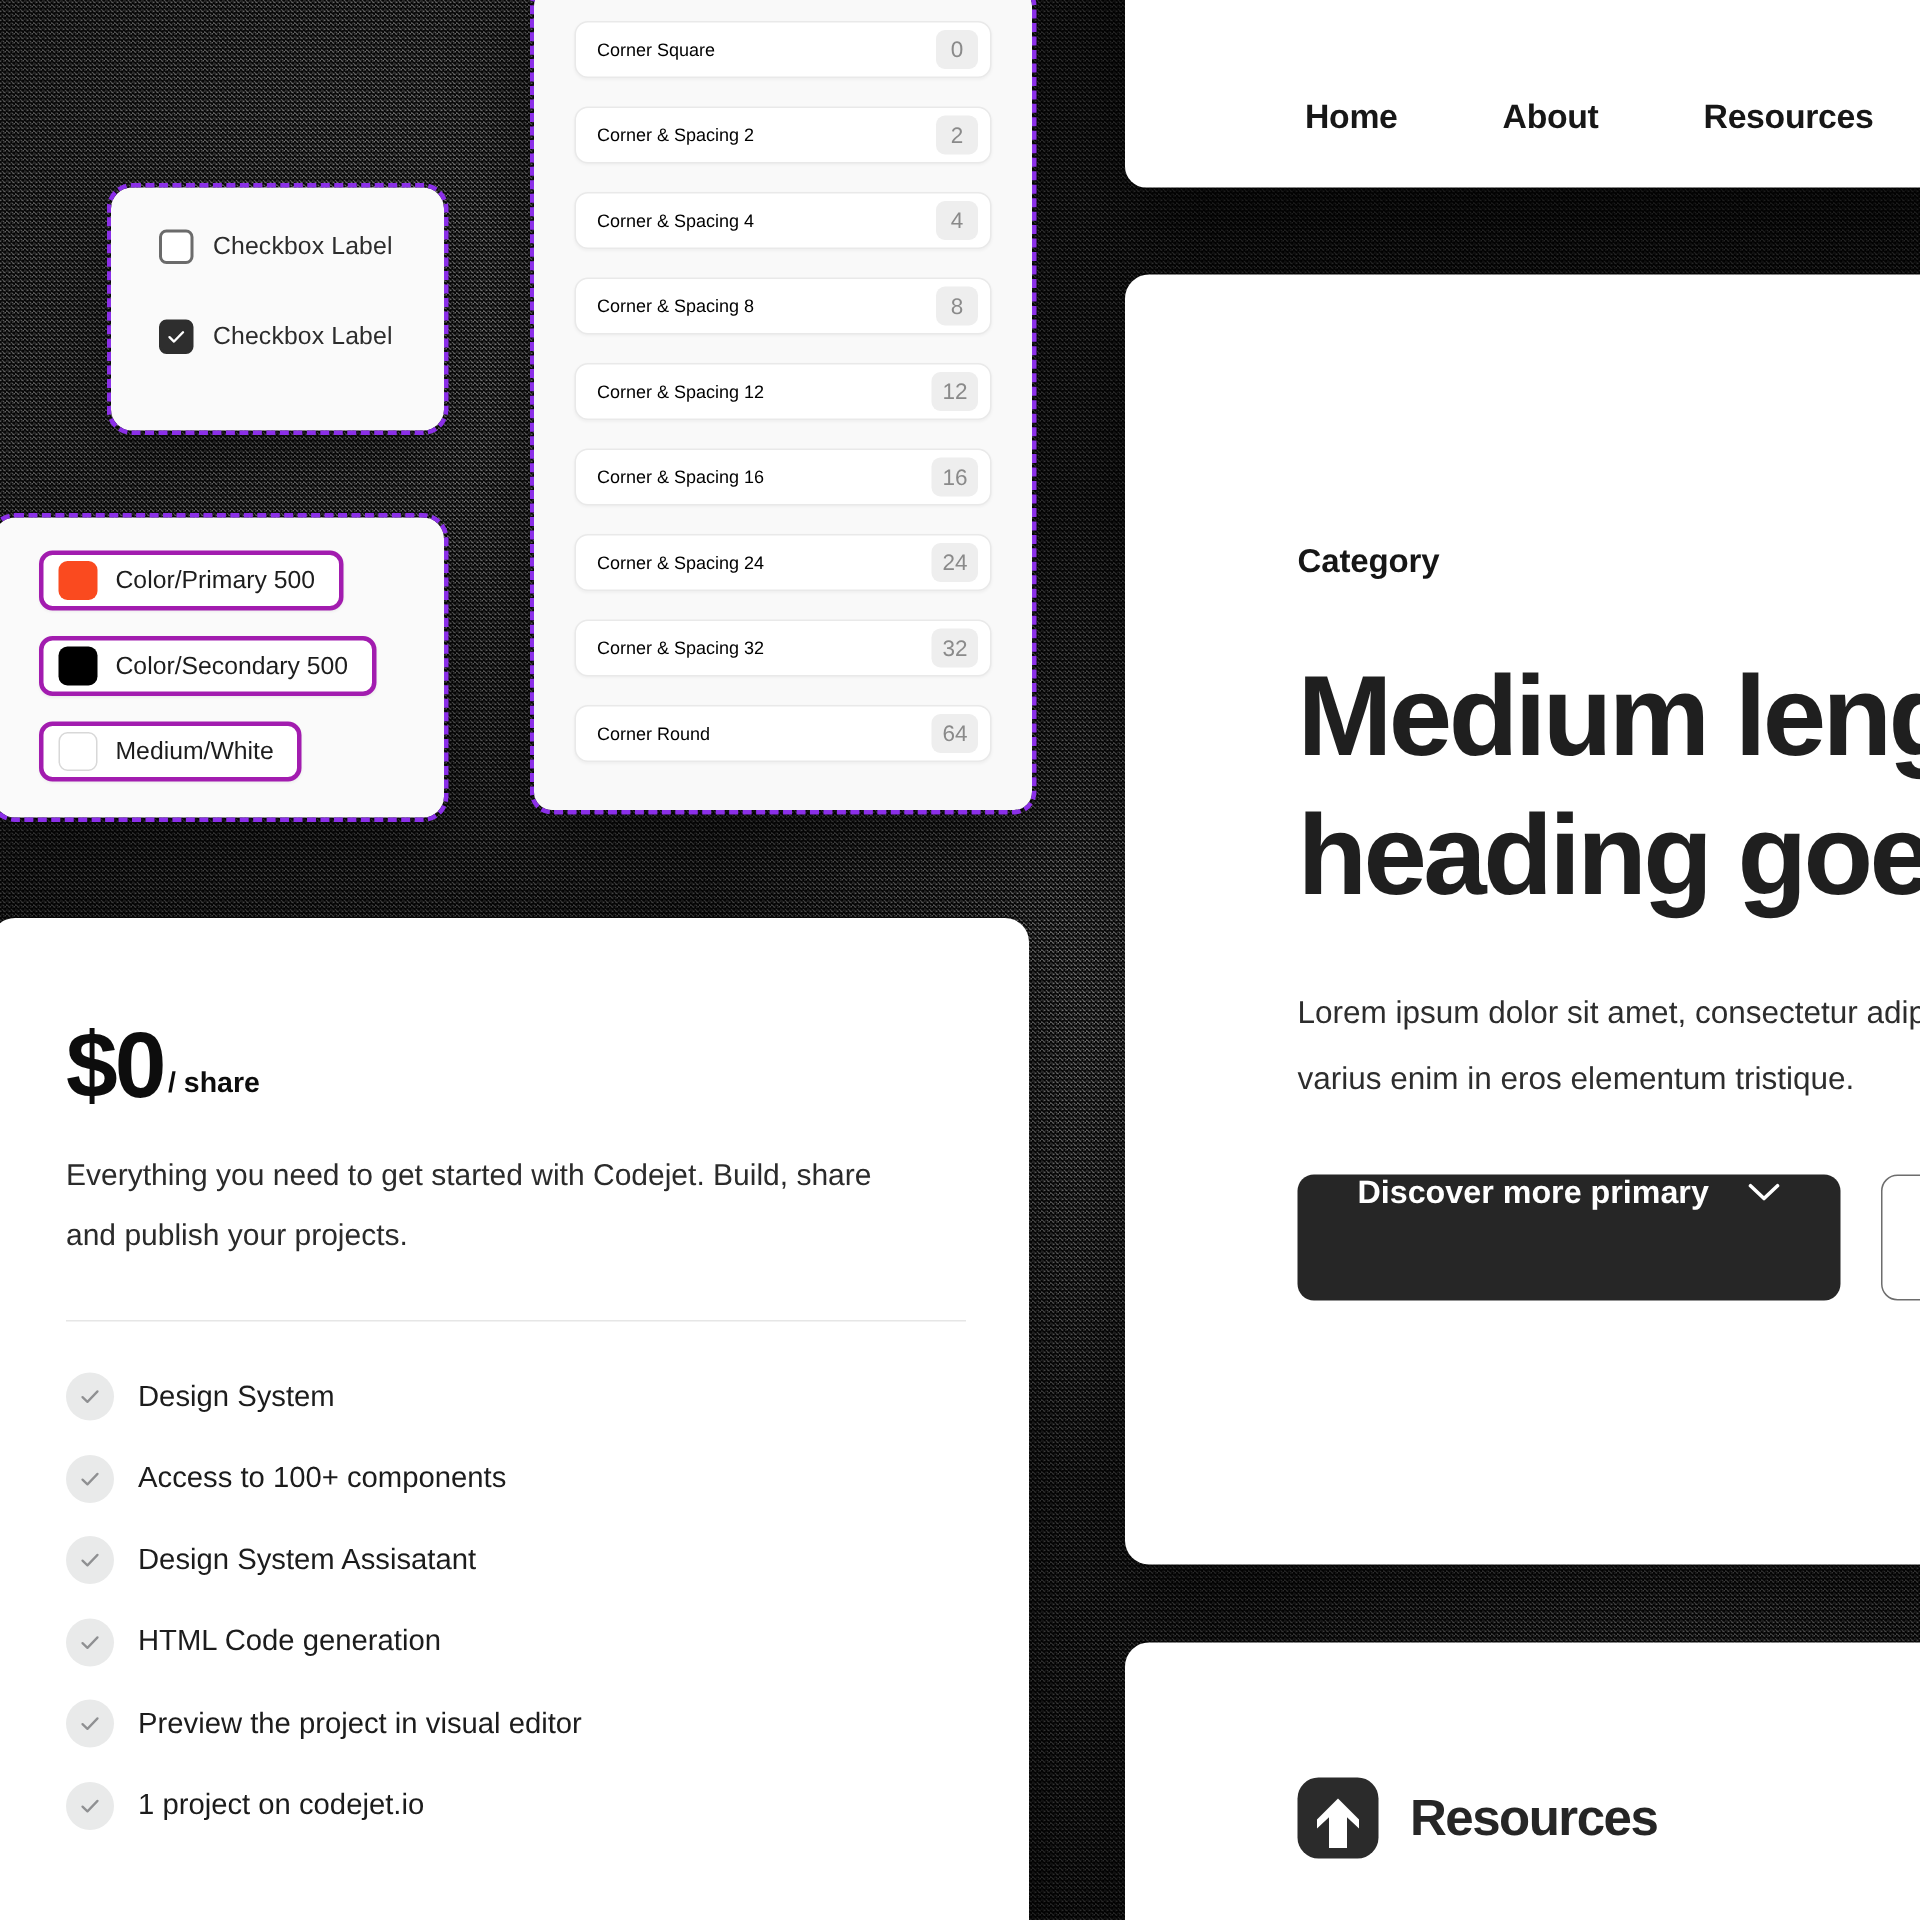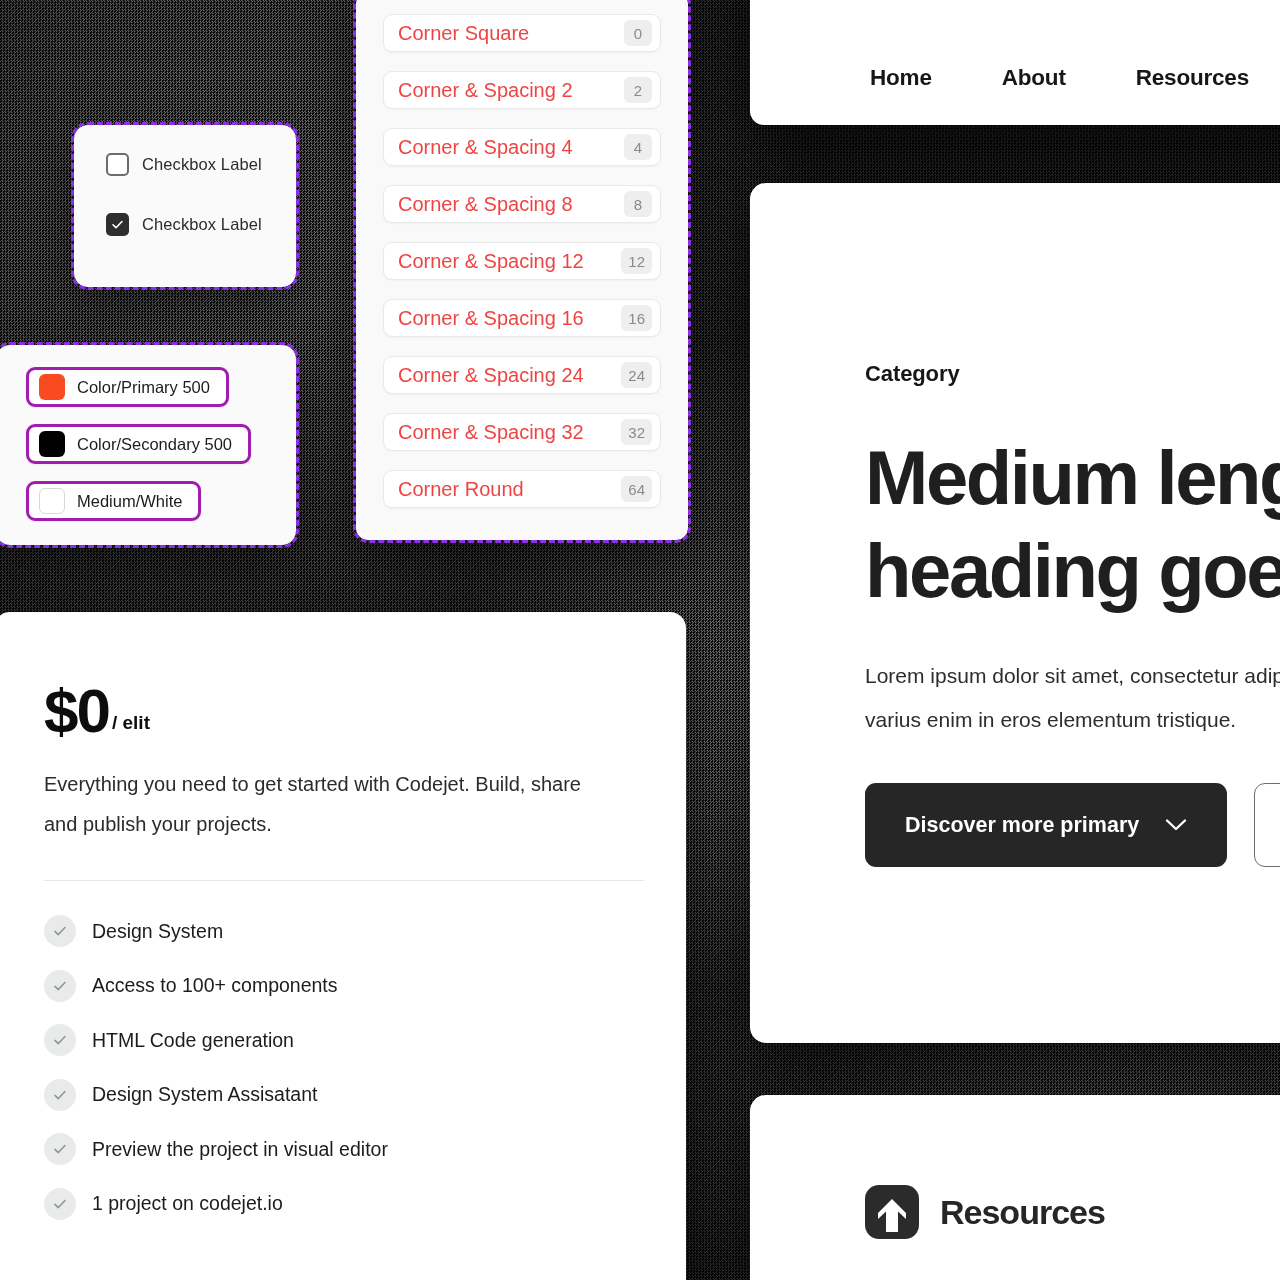--- a/index.html
+++ b/index.html
@@ -110,21 +110,21 @@
   .tok-row {
     display: flex; align-items: center; justify-content: space-between;
     background: #ffffff;
     border: 1px solid #e9e9e9;
     border-radius: 9px;
     height: 38px;
     padding: 0 8px 0 14px;
     margin-bottom: 19px;
     box-shadow: 0 1px 2px rgba(0,0,0,0.04);
   }
-  .tok-name { font-size: 20px; color: #ef4444; white-space: nowrap; }
+  .tok-name { font-size: 12px; color: #000000; white-space: nowrap; }
   .tok-val {
     min-width: 28px; height: 26px; border-radius: 6px;
     background: #eeeeee; color: #8a8a8a; font-size: 15px;
     display: flex; align-items: center; justify-content: center;
     padding: 0 7px;
   }
 
   
   #pricing-card {
     left: -6px; top: 612px; width: 692px; height: 700px;
@@ -179,21 +179,21 @@
   }
   .hero-body {
     margin-top: 36px; font-size: 21px; color: #2d2d2d;
     line-height: 2.08; white-space: nowrap;
   }
   .hero-actions { display: flex; gap: 27px; margin-top: 42px; }
   .btn-primary {
     background: #262626; color: #ffffff;
     border: none; border-radius: 11px;
     height: 84px; padding: 0 40px;
-    display: flex; align-items: center; gap: 26px;
+    display: flex; align-items: flex-start; gap: 26px;
     font-size: 21.5px; font-weight: bold;
     font-family: "Liberation Sans", sans-serif;
     white-space: nowrap; cursor: pointer;
   }
   .btn-secondary {
     background: #ffffff; color: #1c1c1c;
     border: 1.6px solid #6d6d6d; border-radius: 11px;
     height: 84px; padding: 0 40px;
     display: flex; align-items: center; gap: 26px;
     font-size: 21.5px; font-weight: bold;
@@ -291,21 +291,21 @@
     </div>
     <div class="tok-row">
       <span class="tok-name">Corner Round</span>
       <span class="tok-val">64</span>
     </div>
   </div>
 
   <div class="card" id="pricing-card">
     <div class="price-line">
       <span class="price-amount">$0</span>
-      <span class="price-period">/ elit</span>
+      <span class="price-period">/ share</span>
     </div>
     <div class="plan-desc">Everything you need to get started with Codejet. Build, share and publish your projects.</div>
     <div class="divider"></div>
 
     <div class="feat-row">
       <span class="feat-check">
         <svg width="18" height="18" viewBox="0 0 18 18" aria-hidden="true">
             <path d="M4 9.4 L7.3 12.6 L14 5.6" fill="none" stroke="#8f9092" stroke-width="1.5" stroke-linecap="round" stroke-linejoin="round"></path>
           </svg>
       </span>
@@ -318,29 +318,29 @@
           </svg>
       </span>
       <span class="feat-text">Access to 100+ components</span>
     </div>
     <div class="feat-row">
       <span class="feat-check">
         <svg width="18" height="18" viewBox="0 0 18 18" aria-hidden="true">
             <path d="M4 9.4 L7.3 12.6 L14 5.6" fill="none" stroke="#8f9092" stroke-width="1.5" stroke-linecap="round" stroke-linejoin="round"></path>
           </svg>
       </span>
+      <span class="feat-text">Design System Assisatant</span>
+    </div>
+    <div class="feat-row">
+      <span class="feat-check">
+        <svg width="18" height="18" viewBox="0 0 18 18" aria-hidden="true">
+            <path d="M4 9.4 L7.3 12.6 L14 5.6" fill="none" stroke="#8f9092" stroke-width="1.5" stroke-linecap="round" stroke-linejoin="round"></path>
+          </svg>
+      </span>
       <span class="feat-text">HTML Code generation</span>
-    </div>
-    <div class="feat-row">
-      <span class="feat-check">
-        <svg width="18" height="18" viewBox="0 0 18 18" aria-hidden="true">
-            <path d="M4 9.4 L7.3 12.6 L14 5.6" fill="none" stroke="#8f9092" stroke-width="1.5" stroke-linecap="round" stroke-linejoin="round"></path>
-          </svg>
-      </span>
-      <span class="feat-text">Design System Assisatant</span>
     </div>
     <div class="feat-row">
       <span class="feat-check">
         <svg width="18" height="18" viewBox="0 0 18 18" aria-hidden="true">
             <path d="M4 9.4 L7.3 12.6 L14 5.6" fill="none" stroke="#8f9092" stroke-width="1.5" stroke-linecap="round" stroke-linejoin="round"></path>
           </svg>
       </span>
       <span class="feat-text">Preview the project in visual editor</span>
     </div>
     <div class="feat-row">

